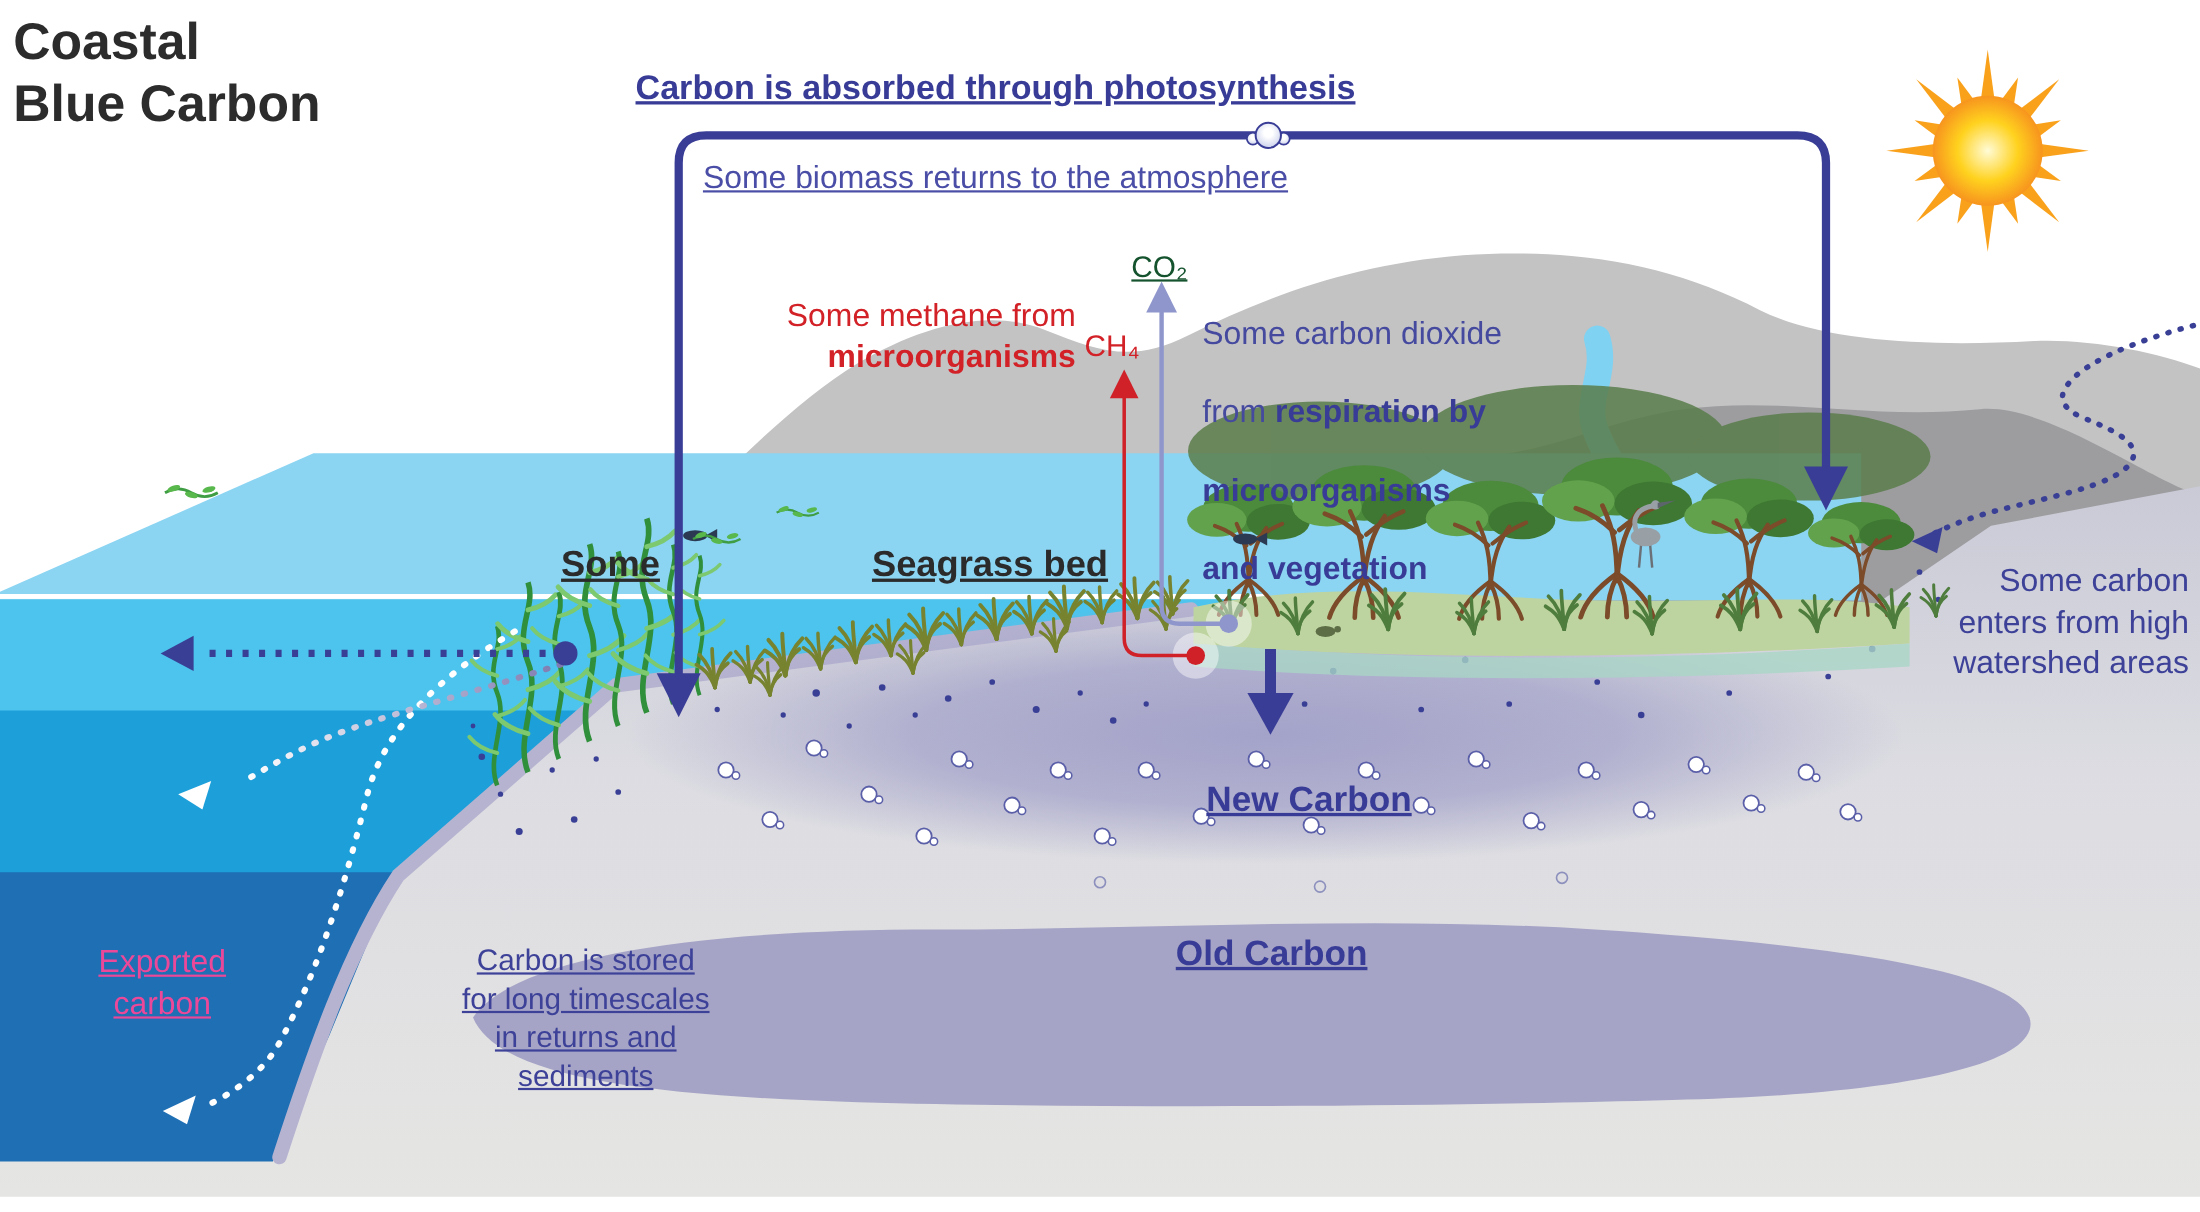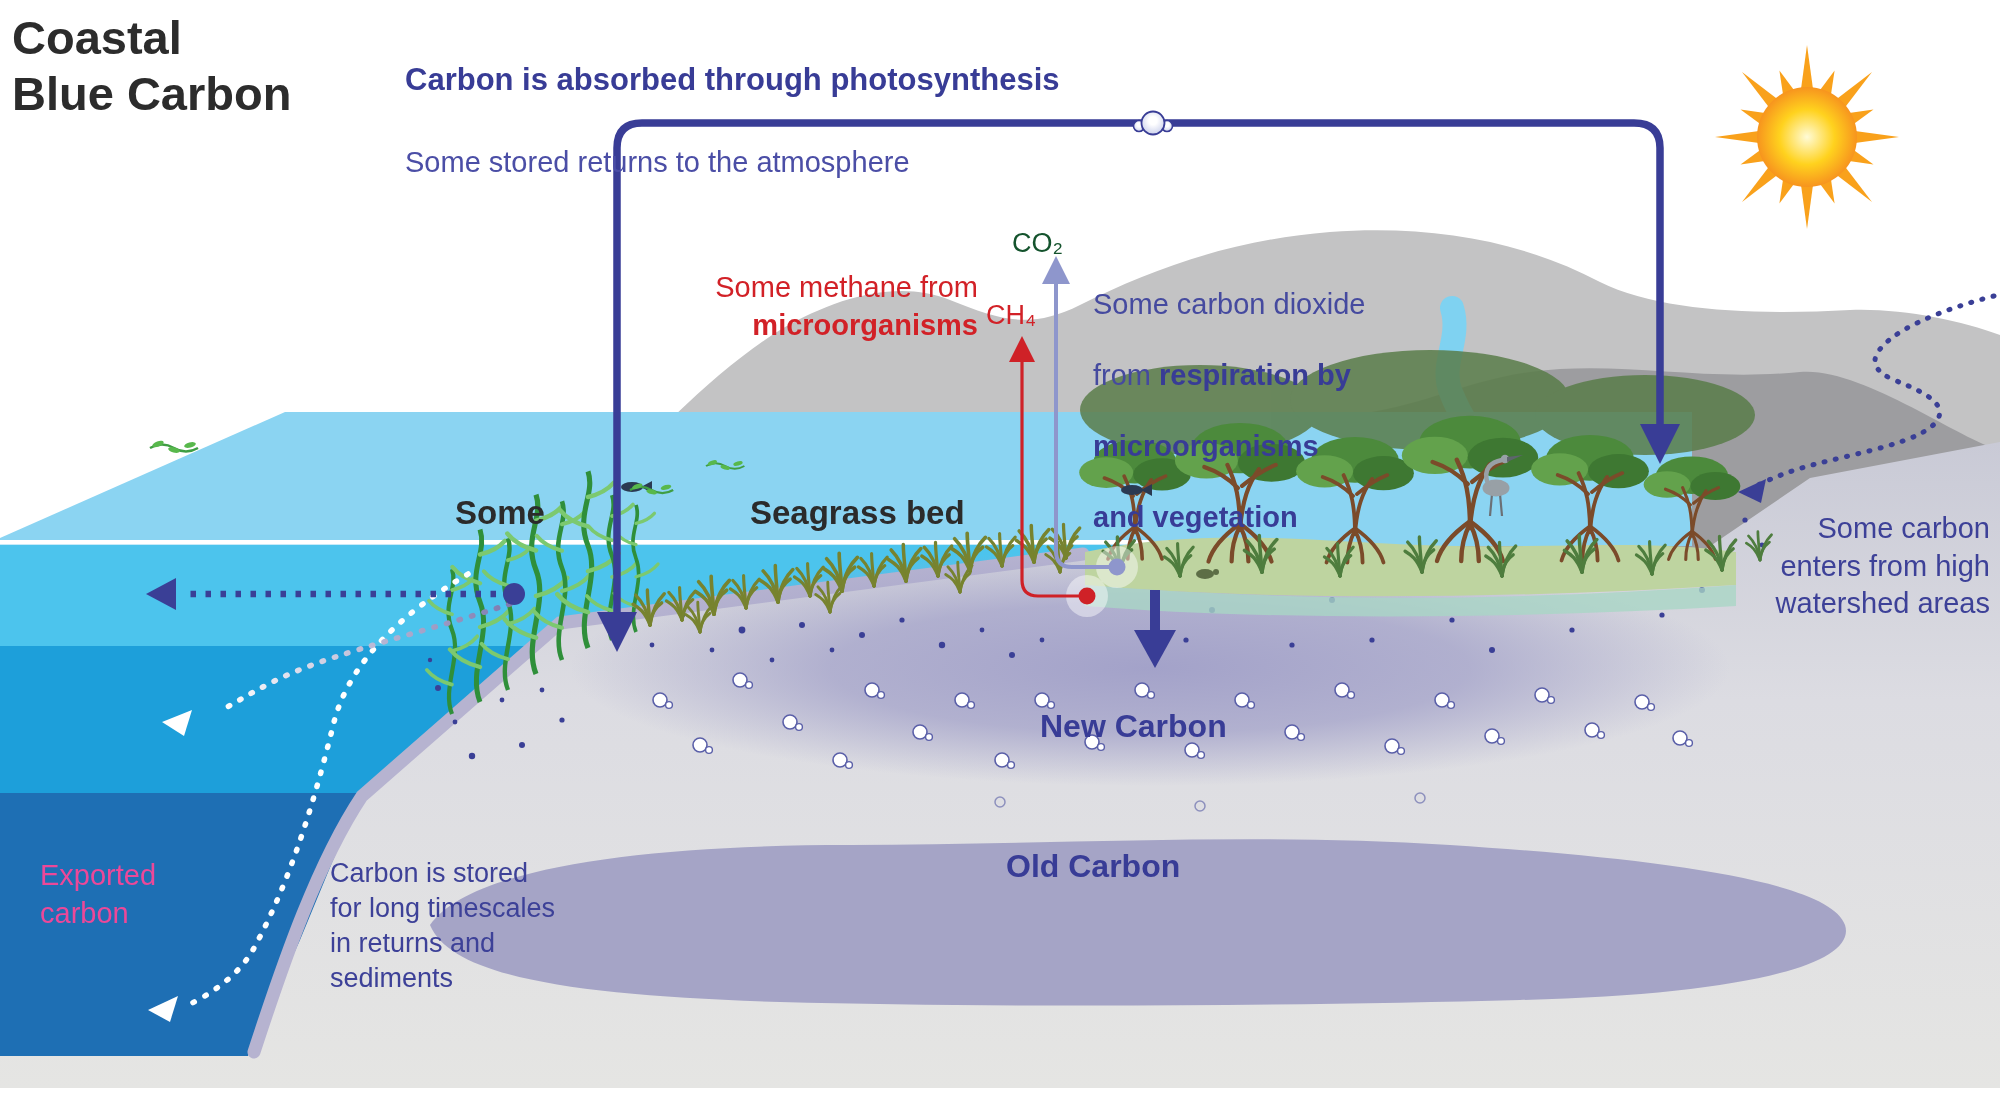--- a/index.html
+++ b/index.html
@@ -4,21 +4,21 @@
 <style>
   html,body{margin:0;padding:0;background:#fff;}
   #stage{position:relative;width:2000px;height:1102px;overflow:hidden;background:#fff;
          font-family:"Liberation Sans",sans-serif;}
   #scene{position:absolute;left:0;top:0;}
   .lbl{position:absolute;white-space:pre-line;}
   .b{font-weight:bold;}
   .title{font-size:47px;font-weight:bold;line-height:1.2;color:#2c2c2c;}
   .ind-b{color:#383c96;font-weight:bold;}
   .ind{color:#4b4ea6;}
-  .center{text-align:left;}
+  .center{text-align:center;text-decoration:underline;}
   .right{text-align:right;}
   .red{color:#d22127;}
   .dark{color:#2b2b2b;font-weight:bold;}
   .white{color:#ec4899;}
 </style>
 </head>
 <body>
 
 <div id="stage">
 
@@ -335,21 +335,21 @@
 
   <g>
     <line x1="1155" y1="590" x2="1155" y2="634" stroke="#393d96" stroke-width="10"></line>
     <polygon points="1155,668 1134,630 1176,630" fill="#393d96"></polygon>
   </g>
 </svg>
 
 <div class="lbl title" style="left:12px;top:10px;width:420px;"><span>Coastal</span><br><span>Blue Carbon</span></div>
 
 <div class="lbl ind-b center" style="left:405px;top:62px;width:1000px;font-size:31px;">Carbon is absorbed through photosynthesis</div>
-<div class="lbl ind center" style="left:405px;top:146px;width:1000px;font-size:29px;">Some stored returns to the atmosphere</div>
+<div class="lbl ind center" style="left:405px;top:146px;width:1000px;font-size:29px;">Some biomass returns to the atmosphere</div>
 
 <div class="lbl red right" style="left:500px;top:268px;width:478px;font-size:29px;line-height:1.32;"><span>Some methane from</span><br><span class="b">microorganisms</span></div>
 
 <div class="lbl center" style="left:1012px;top:228px;width:84px;font-size:27px;color:#14532d;">CO₂</div>
 <div class="lbl red" style="left:986px;top:300px;font-size:27px;">CH₄</div>
 
 <div class="lbl" style="left:1093px;top:252px;width:360px;font-size:29px;line-height:1.22;color:#454a9f;">
   <span>Some carbon dioxide</span><br>
   <span>from </span><span class="b" style="color:#383c96;">respiration by</span><br>
   <span class="b" style="color:#383c96;">microorganisms</span><br>

